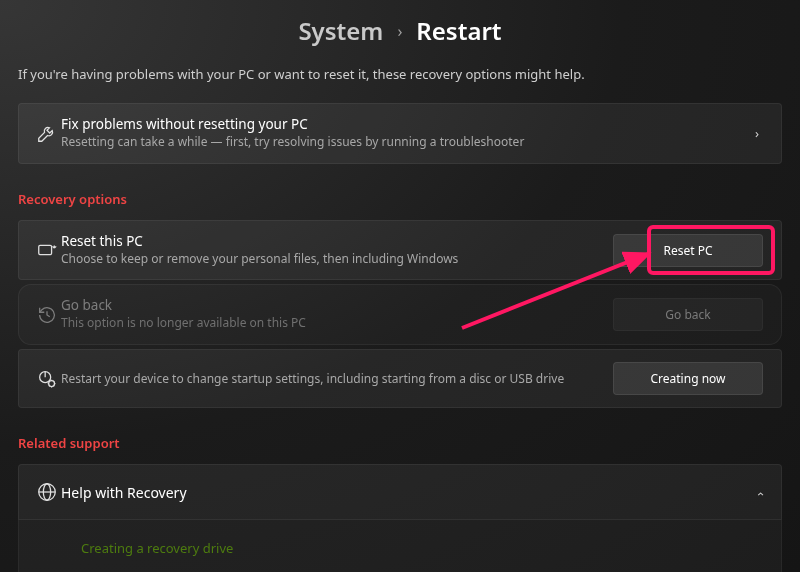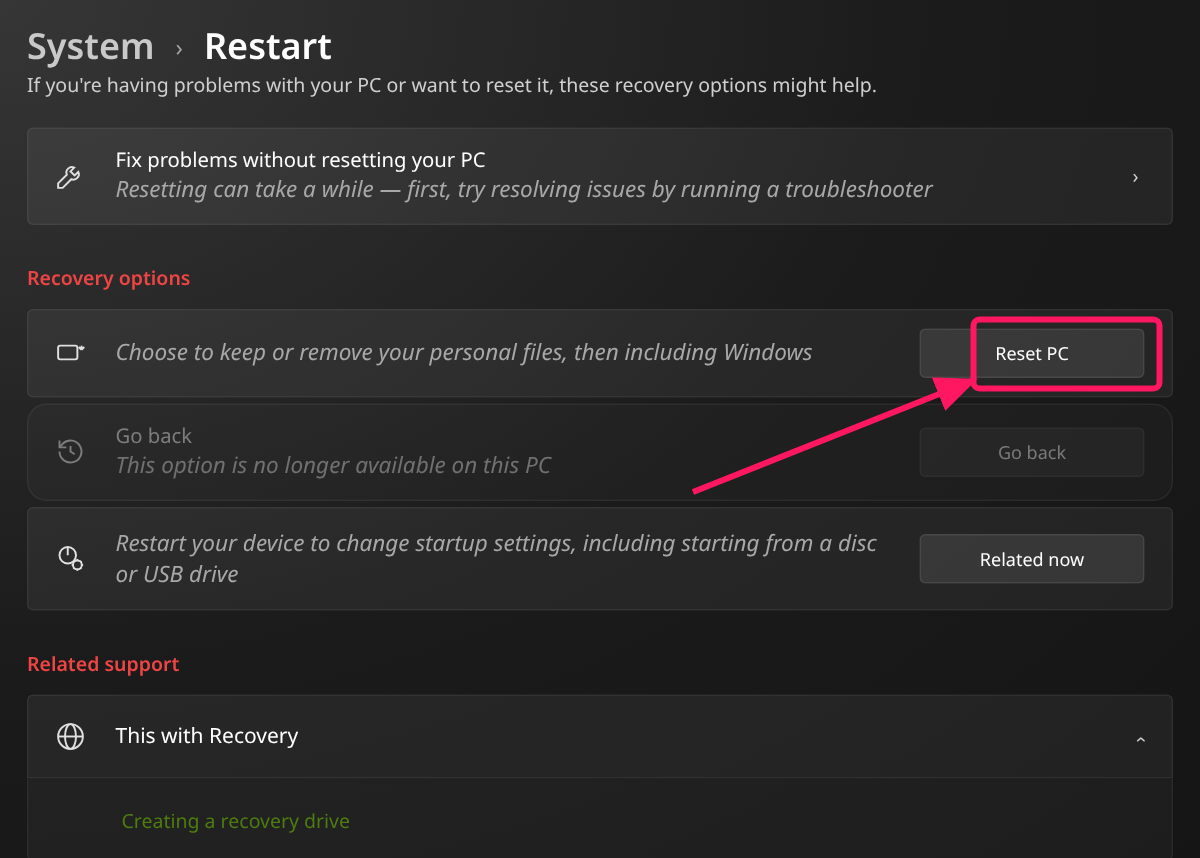--- a/index.html
+++ b/index.html
@@ -13,20 +13,22 @@
     overflow: hidden;
   }
   .page {
     padding: 14px 18px 0 18px;
     box-sizing: border-box;
   }
   .breadcrumb {
     display: flex;
     align-items: center;
     gap: 14px;
+    margin-bottom: 18px;
+    justify-content: center;
   }
   .crumb-parent {
     font-size: 24px;
     font-weight: 600;
     color: #c9c9c9;
   }
   .crumb-sep {
     font-size: 16px;
     color: #a0a0a0;
   }
@@ -40,21 +42,20 @@
     color: #cfcfcf;
     margin-bottom: 20px;
   }
   .card {
     background: rgba(255,255,255,0.055);
     border: 1px solid rgba(255,255,255,0.06);
     border-radius: 4px;
     padding: 12px 18px 12px 14px;
     display: flex;
     align-items: center;
-    gap: 16px;
     margin-bottom: 4px;
     position: relative;
     justify-content: space-between;
   }
   .card.dim {
     background: rgba(255,255,255,0.025);
     border-radius: 13px;
   }
   .card.dim .title { color: #7d7d7d; }
   .card.dim .desc  { color: #707070; }
@@ -69,25 +70,24 @@
   .icon-slot svg { stroke: #e0e0e0; }
   .card.dim .icon-slot svg { stroke: #7d7d7d; }
   .txt { flex: 1; min-width: 0; }
   .title {
     font-size: 13.5px;
     font-weight: 400;
     color: #ffffff;
     line-height: 1.25;
   }
   .desc {
-    font-size: 15px;
+    font-size: 12px;
     color: #a8a8a8;
     line-height: 1.4;
     margin-top: 1px;
-    font-style: italic;
   }
   .chev {
     color: #cfcfcf;
     font-size: 13px;
     padding-right: 4px;
   }
   .section-label {
     font-size: 13px;
     font-weight: 600;
     color: #ef4444;
@@ -164,20 +164,21 @@
   <div class="section-label">Recovery options</div>
 
   <div class="card" style="position:relative;">
     <div class="icon-slot">
       <svg width="22" height="22" viewBox="0 0 24 24" fill="none" stroke-width="1.4">
         <rect x="3" y="7" width="14" height="10" rx="1.5"></rect>
         <path d="M20 7v3m0 0l2-2m-2 2l-2-2"></path>
       </svg>
     </div>
     <div class="txt">
+      <div class="title">Reset this PC</div>
       <div class="desc">Choose to keep or remove your personal files, then including Windows</div>
     </div>
     <div class="btn">Reset PC</div>
 
     <div class="highlight-box" style="right:6px; top:4px; width:128px; height:50px;"></div>
   </div>
 
   <div class="card dim">
     <div class="icon-slot">
       <svg width="22" height="22" viewBox="0 0 24 24" fill="none" stroke-width="1.4">
@@ -198,35 +199,35 @@
       <svg width="22" height="22" viewBox="0 0 24 24" fill="none" stroke-width="1.4">
         <circle cx="10" cy="10" r="6"></circle>
         <line x1="10" y1="4" x2="10" y2="10"></line>
         <circle cx="17" cy="17" r="3.2"></circle>
         <path d="M17 13.8v-1M17 21.2v-1M20.2 17h1M12.8 17h1M19.2 14.8l.7-.7M14.1 19.9l.7-.7M19.2 19.2l.7.7M14.1 14.1l.7.7"></path>
       </svg>
     </div>
     <div class="txt">
       <div class="desc">Restart your device to change startup settings, including starting from a disc or USB drive</div>
     </div>
-    <div class="btn">Related now</div>
+    <div class="btn">Creating now</div>
   </div>
 
   <div class="section-label">Related support</div>
 
   <div class="card expand-card" style="border-radius:4px 4px 0 0;">
     <div class="icon-slot">
       <svg width="22" height="22" viewBox="0 0 24 24" fill="none" stroke-width="1.4">
         <circle cx="12" cy="12" r="9"></circle>
         <ellipse cx="12" cy="12" rx="4" ry="9"></ellipse>
         <line x1="3" y1="12" x2="21" y2="12"></line>
       </svg>
     </div>
     <div class="txt">
-      <div class="expand-title">This with Recovery</div>
+      <div class="expand-title">Help with Recovery</div>
     </div>
     <div class="chev" style="transform:rotate(-90deg);">›</div>
   </div>
   <div class="sublink-row">
     <span class="sublink">Creating a recovery drive</span>
   </div>
 
 </div>
 
 <svg width="800" height="572" style="position:absolute;left:0;top:0;pointer-events:none;">

